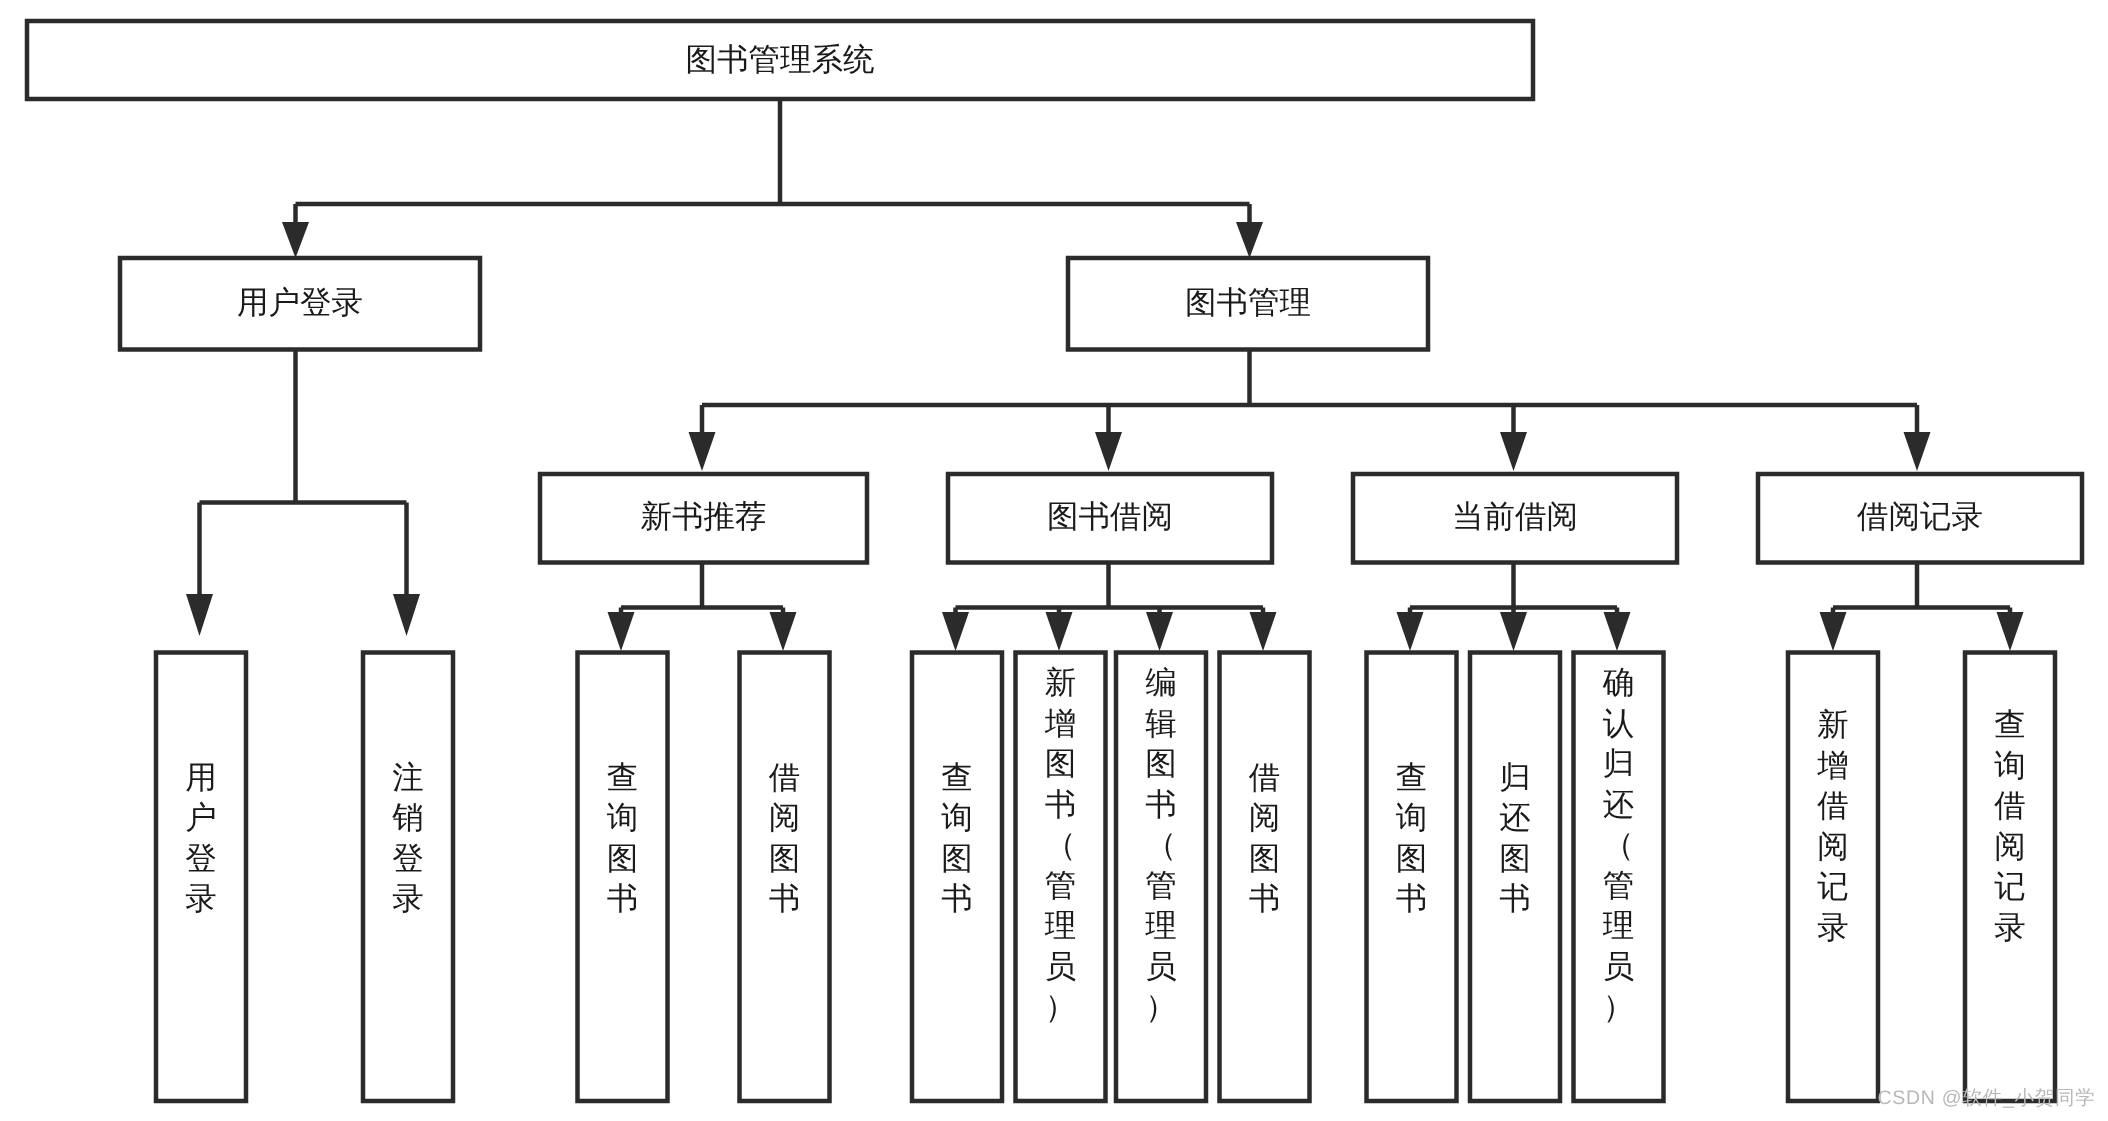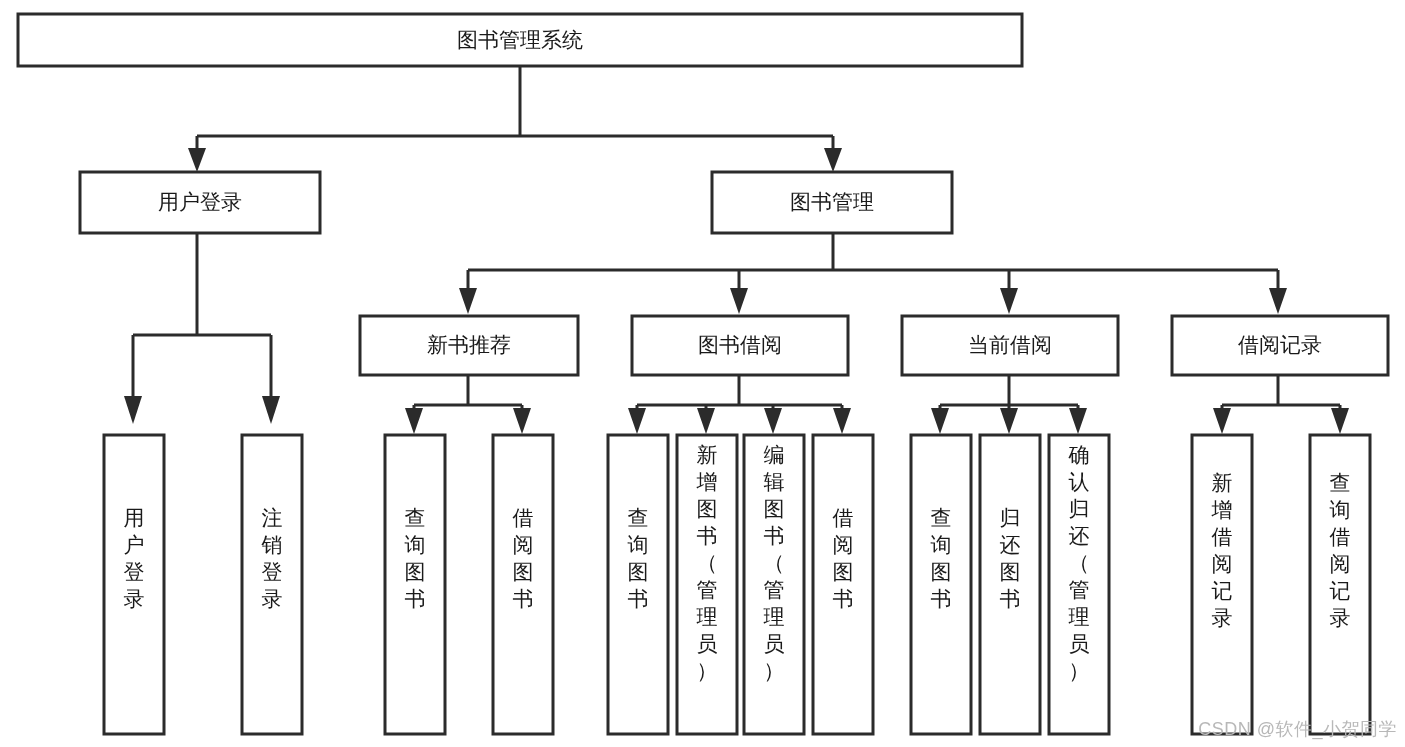--- a/index.html
+++ b/index.html
@@ -49,21 +49,21 @@
   }
   .arrow-head {
     fill: #2b2b2b;
     stroke: none;
   }
   .watermark {
     position: absolute;
     right: 8px;
     bottom: 6px;
     font-family: "Liberation Sans", "DejaVu Sans", sans-serif;
-    font-size: 18px;
+    font-size: 13px;
     color: #b8b8b8;
     white-space: nowrap;
     letter-spacing: 0.5px;
     pointer-events: none;
   }
 </style>
 </head>
 <body>
 
 <div id="diagram-root">

